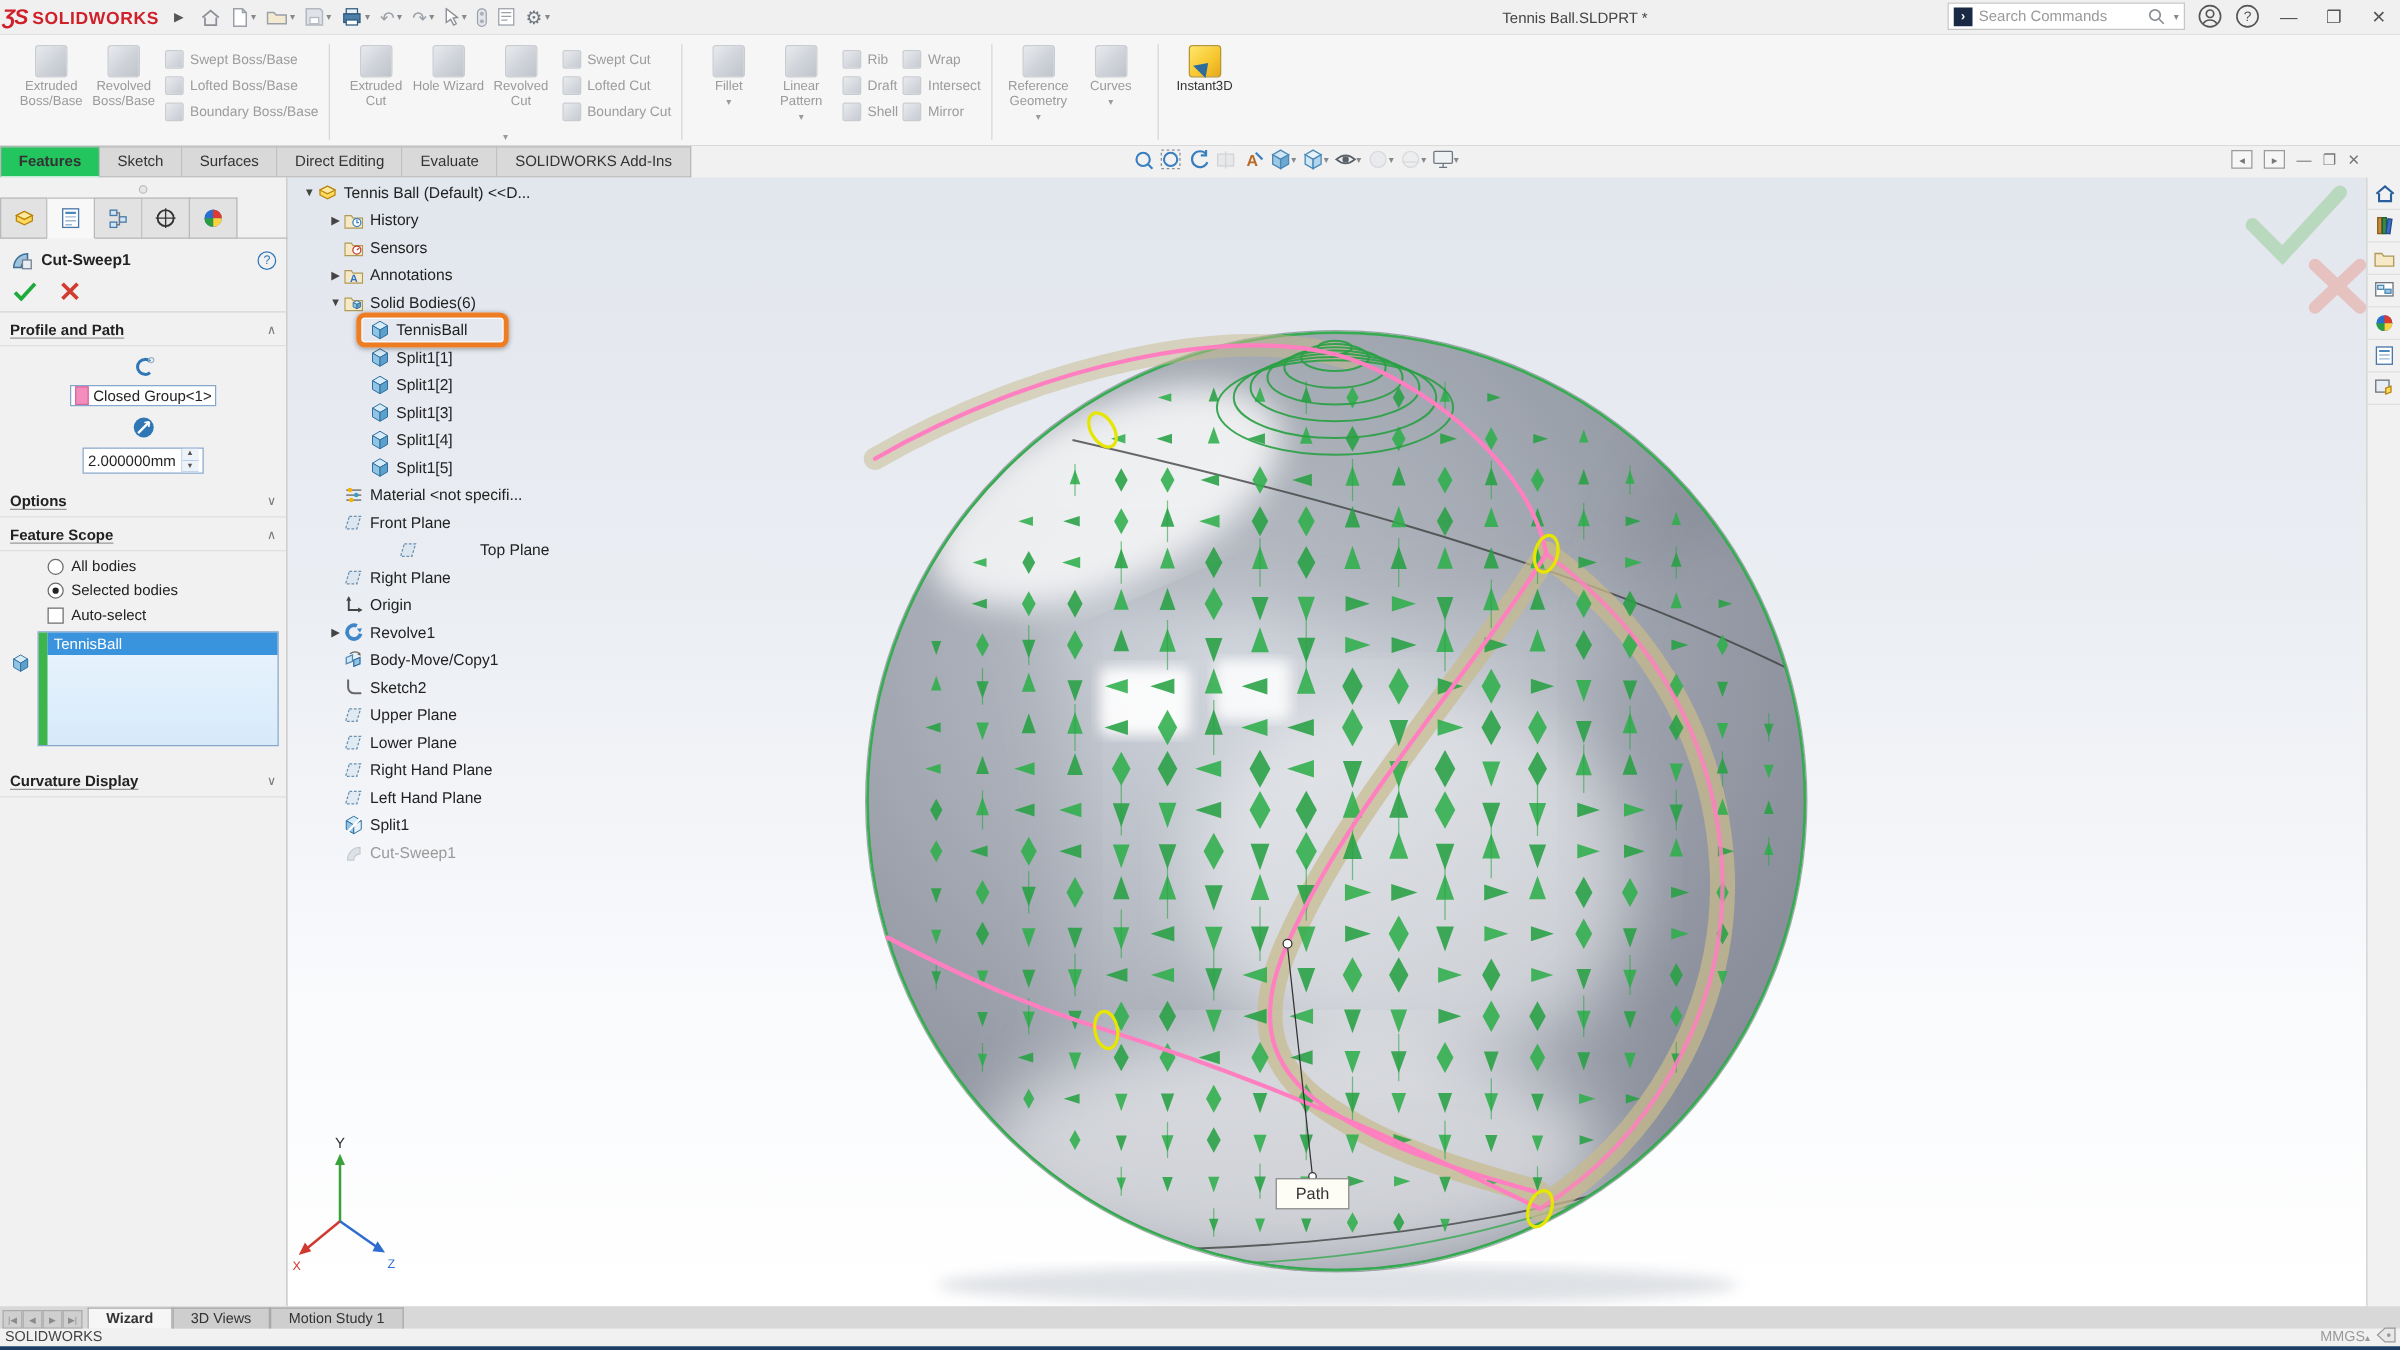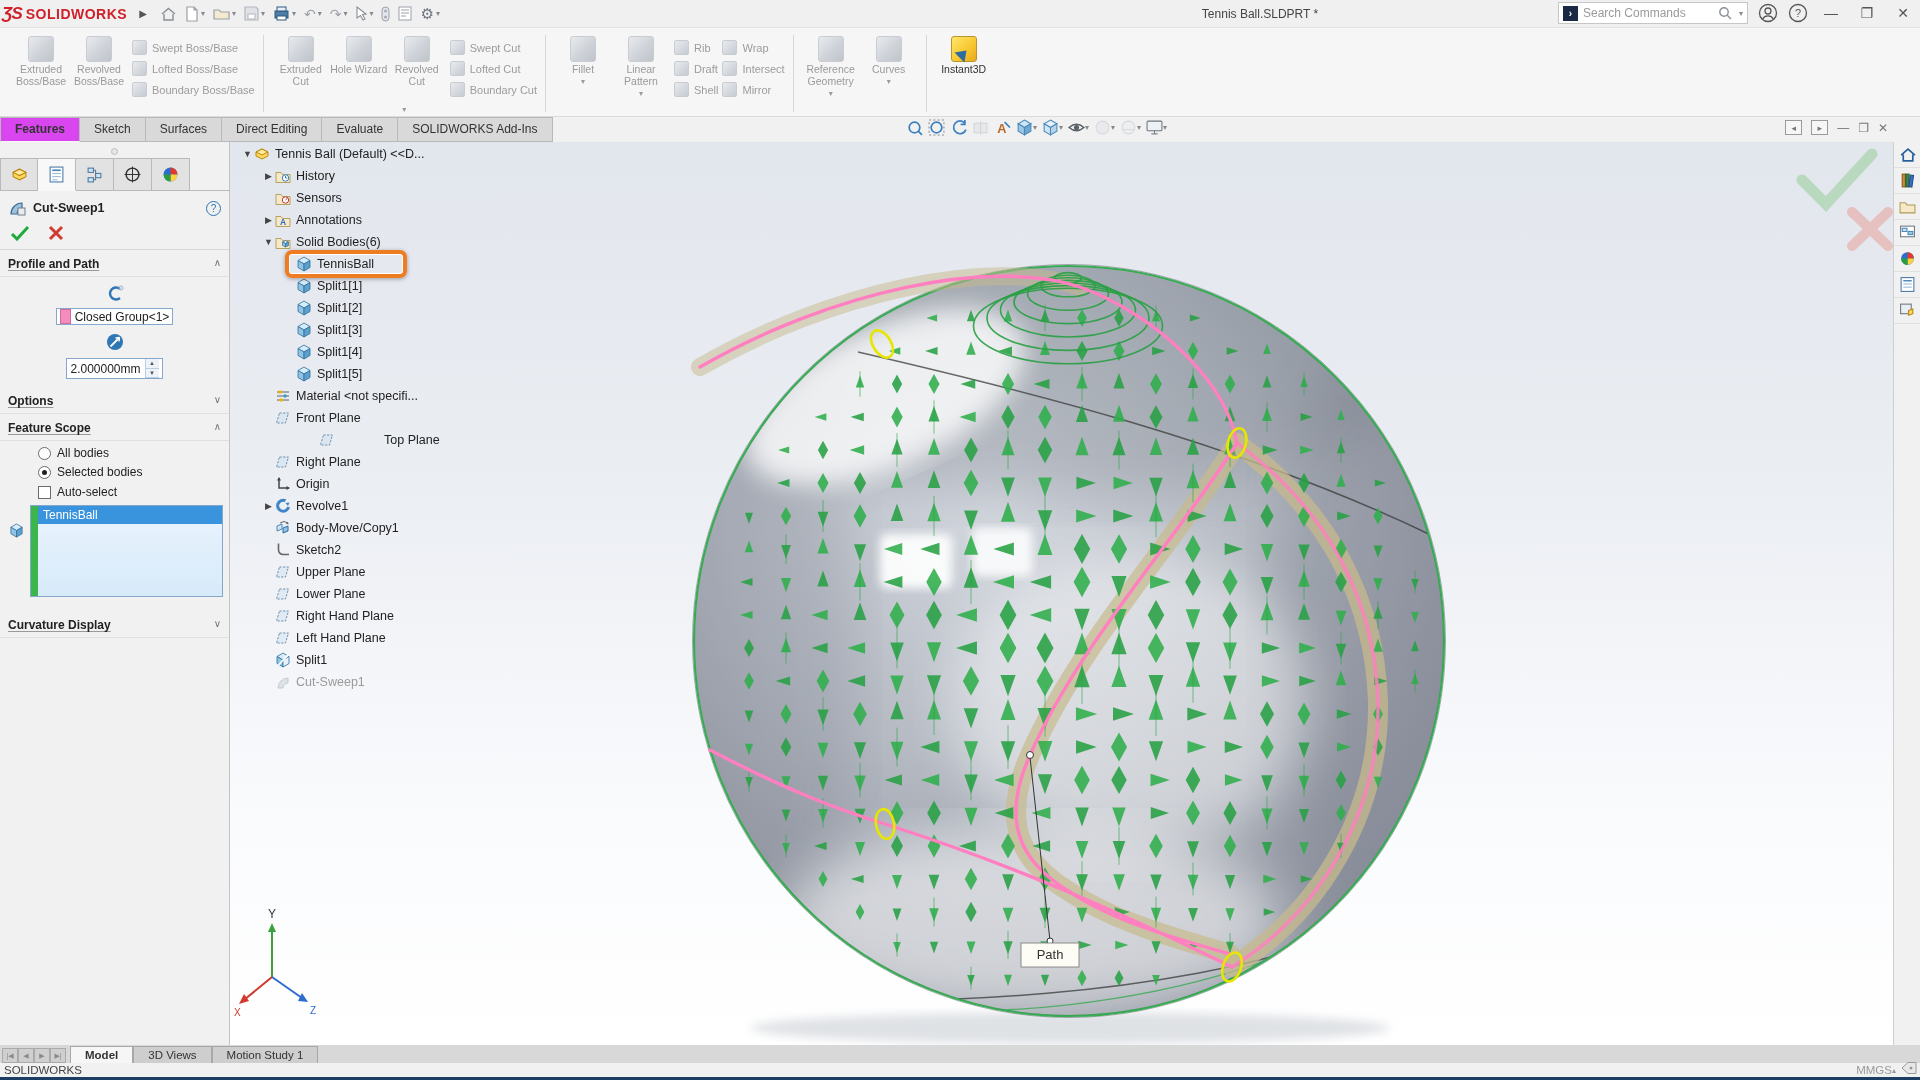--- a/index.html
+++ b/index.html
@@ -49,21 +49,21 @@
   .rrow .slabel { font-size:11px; color:#9c9c9c; white-space:nowrap;}
   .gcaret { position:absolute; bottom:2px; left:50%; transform:translateX(-50%);
     font-size:8px; color:#9a9a9a;}
   .bcaret { font-size:8px; color:#9a9a9a; margin-top:1px;}
   
   .tabbar { position:absolute; left:0; top:117px; width:1920px; height:25px; background:#f1f1f1;}
   .tabs { position:absolute; left:0; top:0; display:flex; height:25px;}
   .tab { padding:4px 14px; font-size:12px; color:#333; background:#d9d9d9;
     border:1px solid #b9b9b9; border-left:none; }
   .tab:first-child { border-left:1px solid #b9b9b9;}
-  .tab.active { background:#d946ef; font-weight:bold; border-bottom:1px solid #f7f7f7;}
+  .tab.active { background:#22c55e; font-weight:bold; border-bottom:1px solid #f7f7f7;}
   .hud { position:absolute; left:905px; top:1px; display:flex; align-items:center; gap:3px;}
   .hud-btn { display:flex; align-items:center; padding:1px; }
   .hud-caret { font-size:8px; color:#888; }
   .pane-ctrl { position:absolute; right:32px; top:3px; display:flex; align-items:center; gap:9px;}
   .pc-box { width:17px; height:15px; border:1px solid #9a9a9a; font-size:9px; color:#777;
     display:flex; align-items:center; justify-content:center; background:#f6f6f6;}
   .pc-glyph { color:#777; font-size:12px;}
   
   .panel { position:absolute; left:0; top:142px; width:230px; height:903px;
     background:#f1f1f1; border-right:1px solid #c3c3c3; }
@@ -74,21 +74,21 @@
   .pmtab { width:38px; height:33px; display:flex; align-items:center; justify-content:center;
     background:#e2e2e2; border:1px solid #b9b9b9; border-left:none;}
   .pmtab:first-child { border-left:1px solid #b9b9b9;}
   .pmtab.active { background:#f8f8f8; border-bottom:1px solid #f8f8f8;}
   .pm-body { position:absolute; left:0; top:49px; width:229px; }
   .pm-head { display:flex; align-items:center; gap:6px; padding:8px 8px 4px 8px;}
   .pm-title { font-size:12.5px; font-weight:bold; color:#222; flex:1;}
   .help-circ { width:15px; height:15px; border:1px solid #2f76b5; border-radius:50%;
     color:#2f76b5; font-size:10px; display:flex; align-items:center; justify-content:center;}
   .pm-actions { display:flex; gap:18px; padding:4px 10px 8px 10px; border-bottom:1px solid #d6d6d6;}
-  .sec-h { display:flex; padding:7px 8px 5px 8px; border-bottom:1px solid #e0e0e0;gap:13px;}
+  .sec-h { display:flex; align-items:center; padding:7px 8px 5px 8px; border-bottom:1px solid #e0e0e0;gap:13px;}
   .sec-h .t { font-size:12px; font-weight:bold; color:#222; flex:1; text-decoration:underline;
     text-decoration-color:#999; text-underline-offset:2px;}
   .chev { color:#777; font-size:10px; }
   .radio-row { display:flex; align-items:center; gap:6px; margin:5px 0 5px 38px;}
   .radio { width:13px; height:13px; border:1px solid #6b6b6b; border-radius:50%; background:#fff; position:relative;}
   .radio.sel::after { content:""; position:absolute; left:3px; top:3px; width:5px; height:5px;
     border-radius:50%; background:#222;}
   .rlab { font-size:12px; color:#222;}
   .chk-row { display:flex; align-items:center; gap:6px; margin:6px 0 6px 38px;}
   .chk { width:13px; height:13px; border:1px solid #6b6b6b; background:#fff;}
@@ -1395,21 +1395,21 @@
   </div>
 
 <div class="doctabs">
   <span class="navbtns">
     <span class="navbtn">|◀</span>
     <span class="navbtn">◀</span>
     <span class="navbtn">▶</span>
     <span class="navbtn">▶|</span>
   </span>
   <span id="doc-tabs" style="display:flex">
-      <span class="dtab active">Model</span>
+      <span class="dtab active">Wizard</span>
       <span class="dtab">3D Views</span>
       <span class="dtab">Motion Study 1</span>
     </span>
 </div>
 <div class="statusbar">
   <span class="sb-left">SOLIDWORKS</span>
   <span class="sb-right">
     <span>MMGS</span>
     <span style="font-size:8px">▴</span>
   </span>

